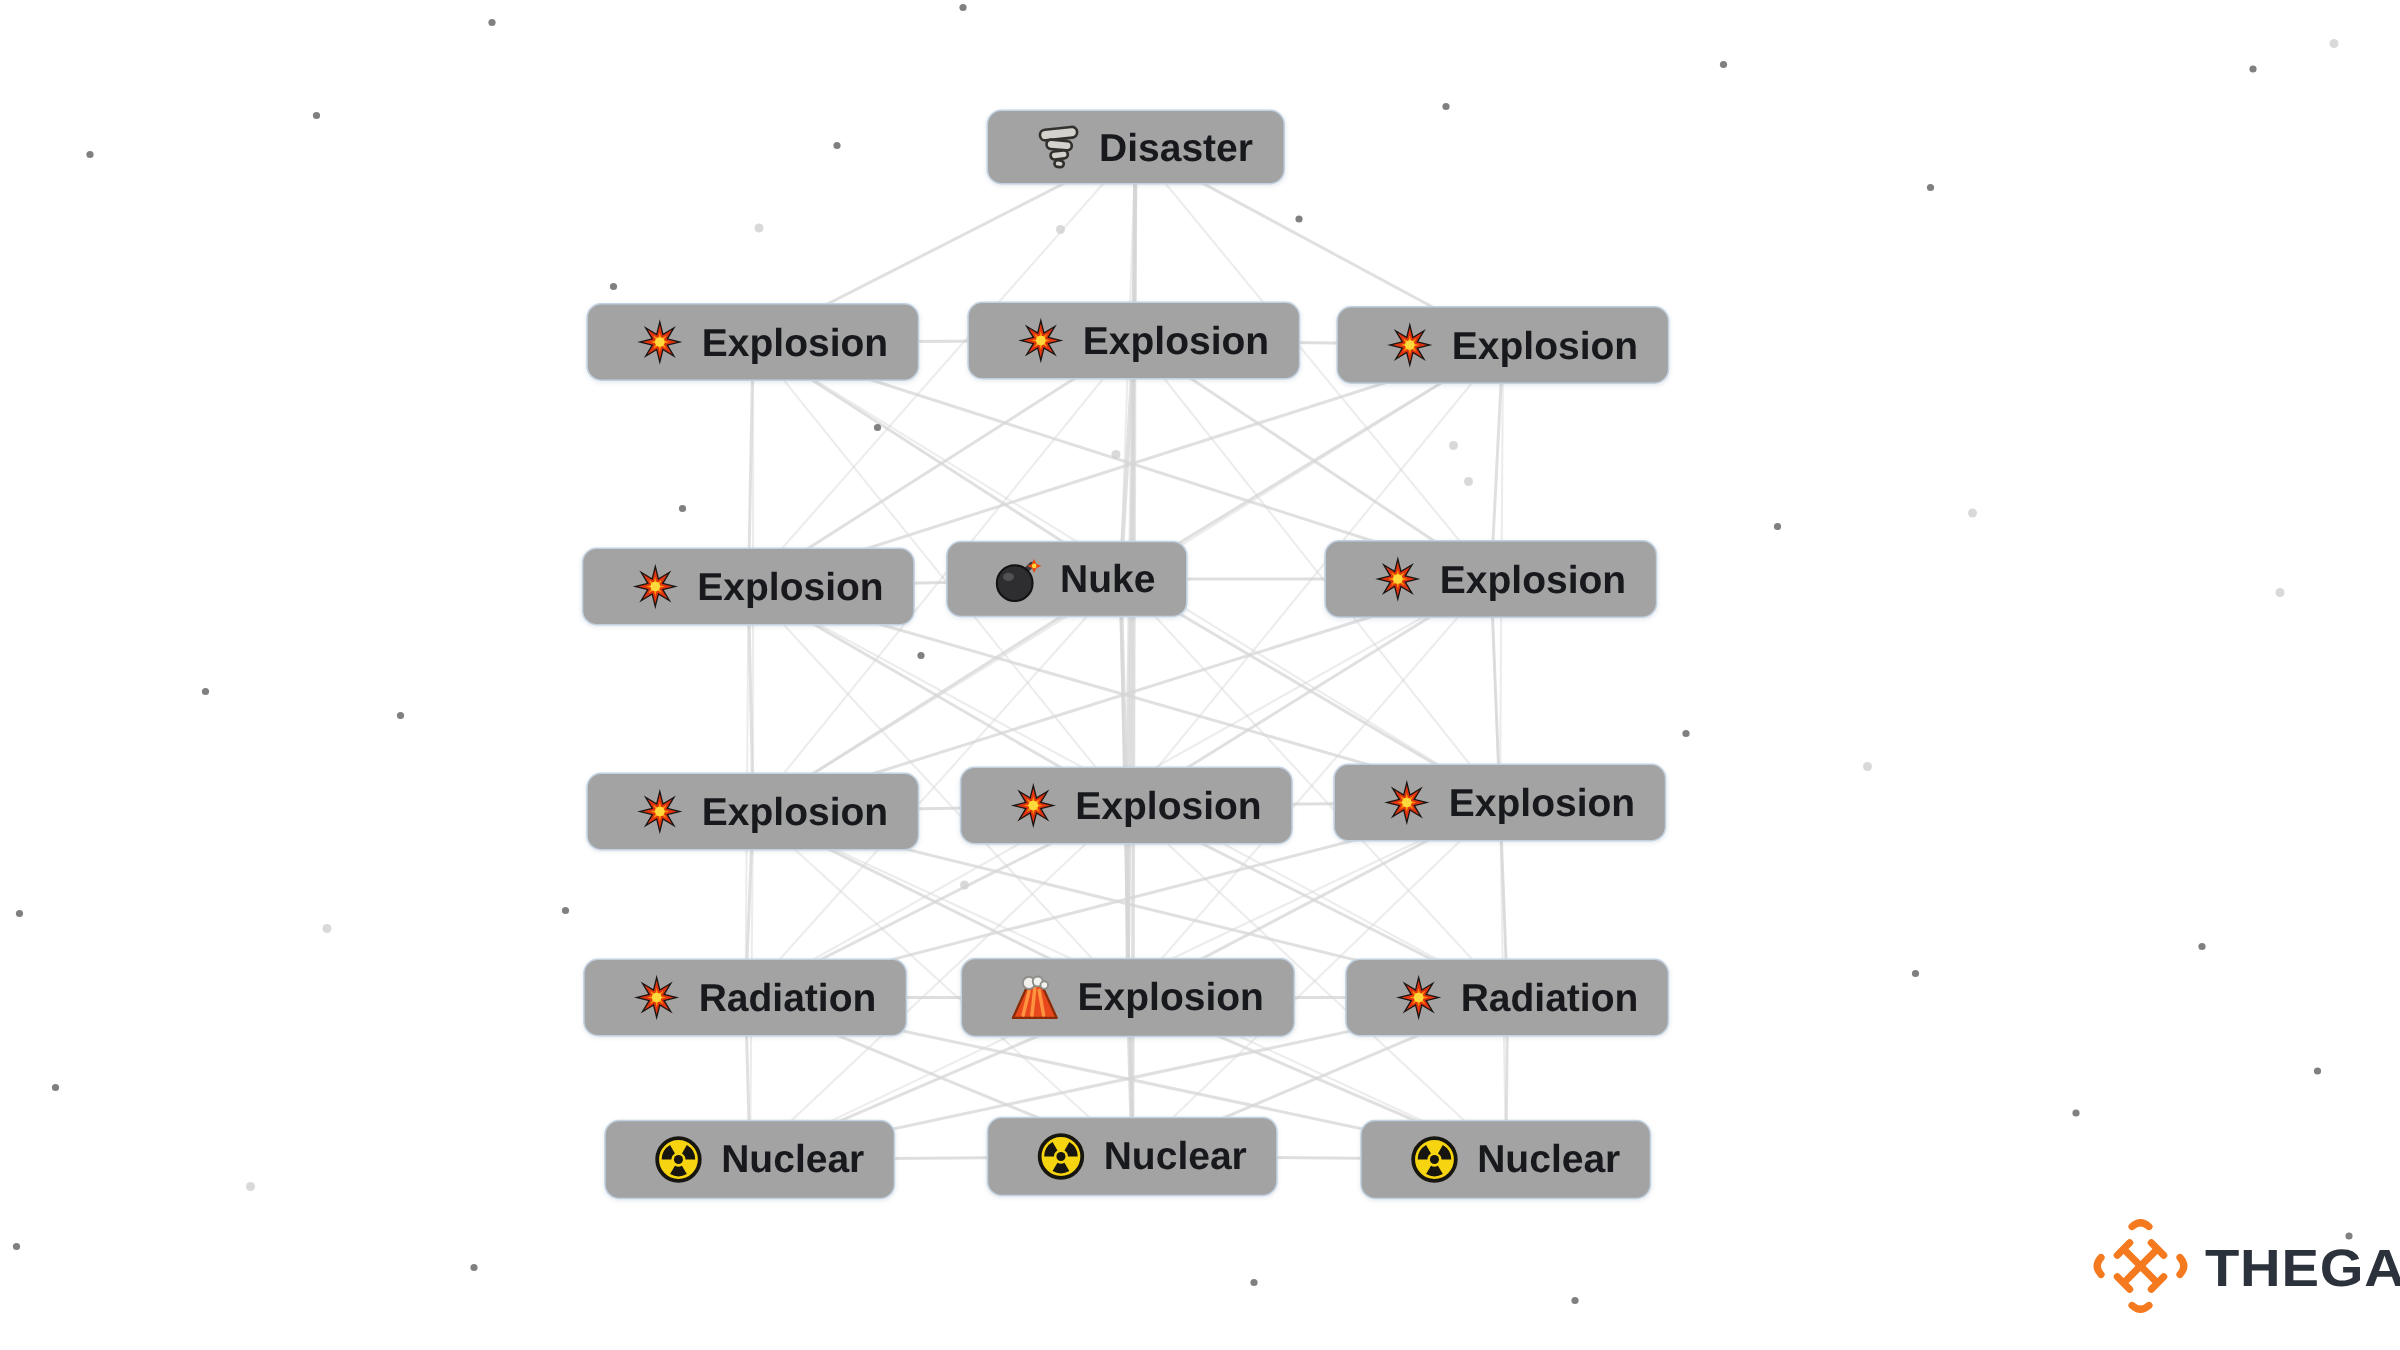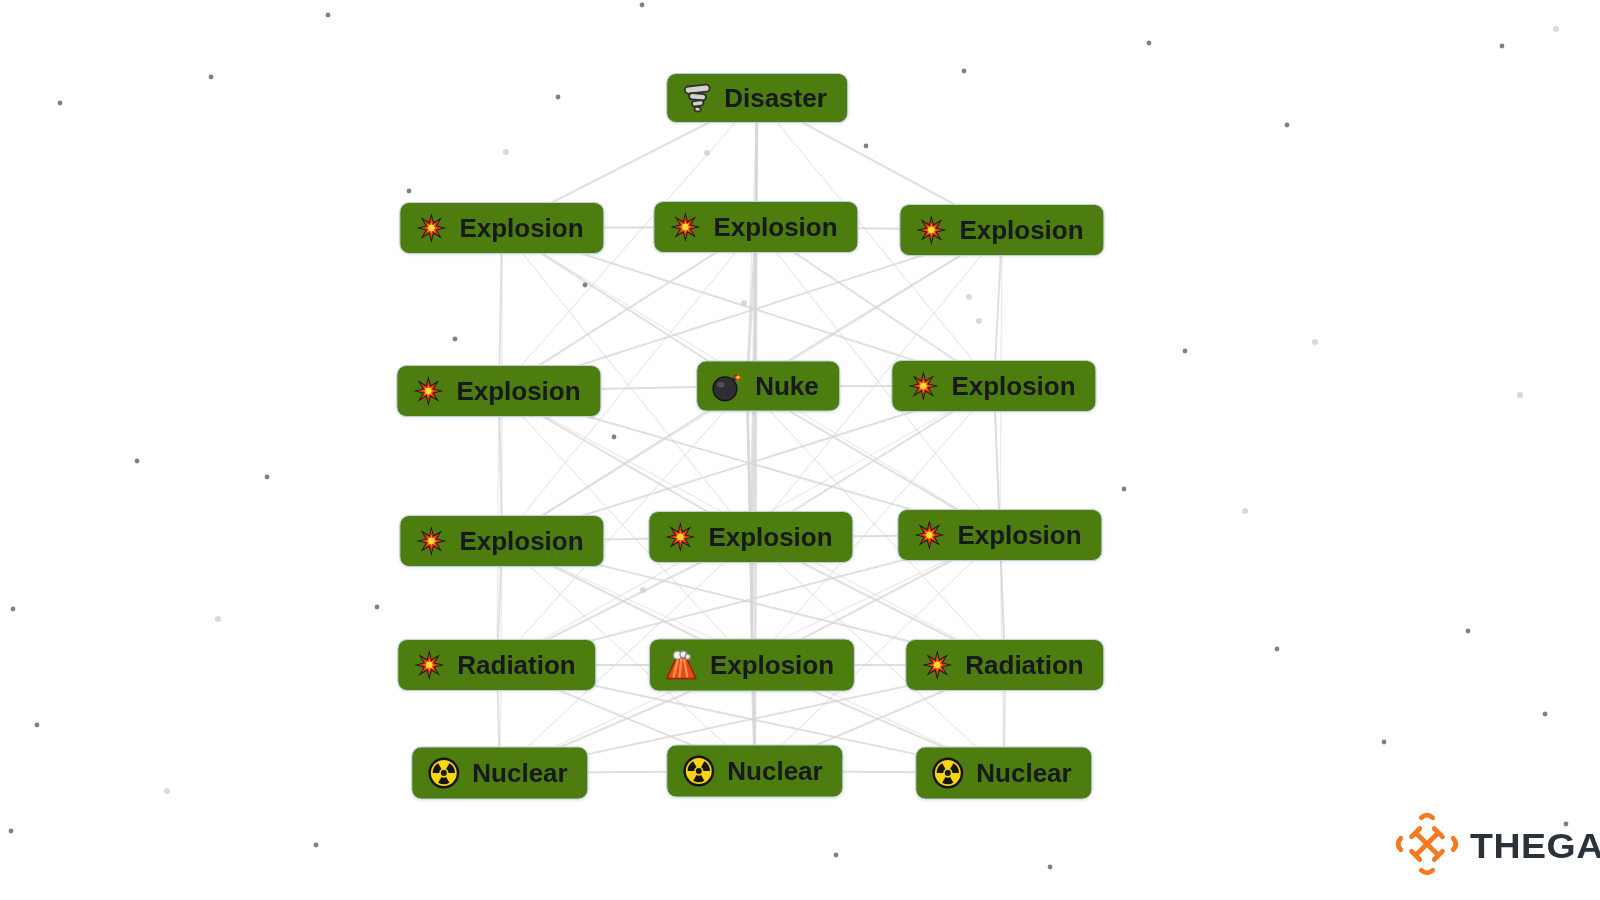--- a/index.html
+++ b/index.html
@@ -13,22 +13,22 @@
   #edges {
     position: absolute; left: 0; top: 0;
     width: 1600px; height: 900px;
     z-index: 1;
   }
   #nodes { position: absolute; left: 0; top: 0; width: 1600px; height: 900px; z-index: 2; }
   .node {
     position: absolute;
     transform: translate(-50%, -50%);
     display: flex; align-items: center; gap: 11px;
-    padding: 8px 20px 8px 14px;
-    background: #4d7c0f;
+    padding: 8px 20px 8px 31px;
+    background: #a3a3a3;
     border: 1.5px solid #c2d1e1;
     border-radius: 10px;
     box-shadow: 0 1px 3px rgba(90,115,145,0.15);
     font-weight: 700; font-size: 26px; color: #17191d;
     white-space: nowrap;
     cursor: pointer;
   }
   .node .icon { display: flex; align-items: center; }
   .node .icon svg { display: block; }
   .watermark {
@@ -230,21 +230,21 @@
       <span class="icon">
         <svg width="34" height="34" viewBox="0 0 36 36">
           <polygon points="18,2 20.5,12 29.3,6.7 24,15.5 34,18 24,20.5 29.3,29.3 20.5,24 18,34 15.5,24 6.7,29.3 12,20.5 2,18 12,15.5 6.7,6.7 15.5,12" fill="#1b1512"></polygon>
           <polygon points="18,2 20.5,12 29.3,6.7 24,15.5 34,18 24,20.5 29.3,29.3 20.5,24 18,34 15.5,24 6.7,29.3 12,20.5 2,18 12,15.5 6.7,6.7 15.5,12" fill="#e03410" transform="matrix(0.76 0 0 0.76 4.32 4.32)"></polygon>
           <polygon points="18,2 20.5,12 29.3,6.7 24,15.5 34,18 24,20.5 29.3,29.3 20.5,24 18,34 15.5,24 6.7,29.3 12,20.5 2,18 12,15.5 6.7,6.7 15.5,12" fill="#ff9500" transform="matrix(0.42 0 0 0.42 10.44 10.44)"></polygon>
           <circle cx="18" cy="18" r="3.4" fill="#ffd93b"></circle>
         </svg>
       </span>
       <span class="label">Explosion</span>
     </div>
-    <div class="node" style="left: 768px; top: 386px;">
+    <div class="node" style="left: 711px; top: 386px;">
       <span class="icon">
         <svg width="33" height="33" viewBox="0 0 36 36">
           <path d="M23 12 L27.5 7.5" stroke="#3a3a3e" stroke-width="4" stroke-linecap="round" fill="none"></path>
           <circle cx="15" cy="21" r="13" fill="#2e2e30" stroke="#121214" stroke-width="1.5"></circle>
           <ellipse cx="10.5" cy="16.5" rx="4" ry="3" fill="#55555a" opacity="0.9"></ellipse>
           <polygon points="29,3.5 31,7 34.5,8.5 31,10 29,13.5 27.5,10 24,8.5 27.5,7" fill="#e8480f"></polygon>
           <circle cx="29.2" cy="8.5" r="1.7" fill="#ffd43a"></circle>
         </svg>
       </span>
       <span class="label">Nuke</span>

